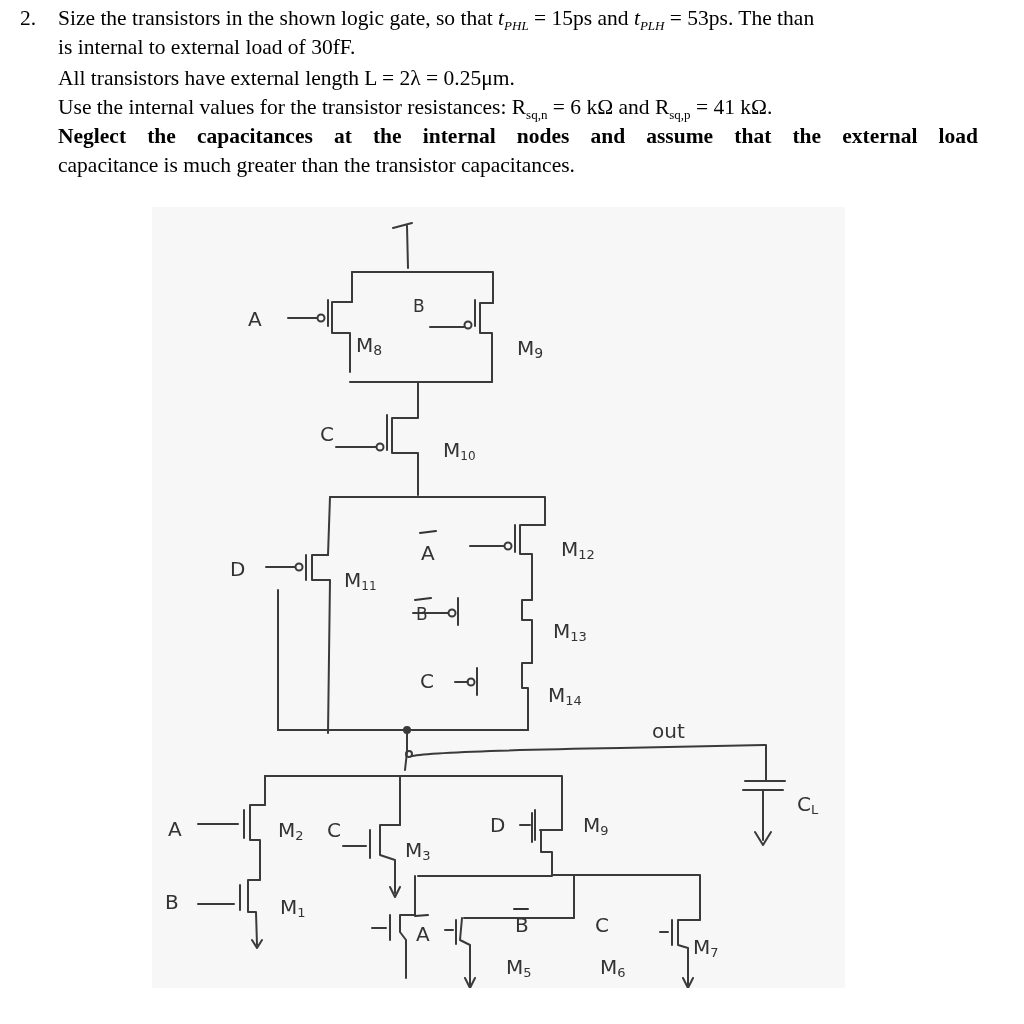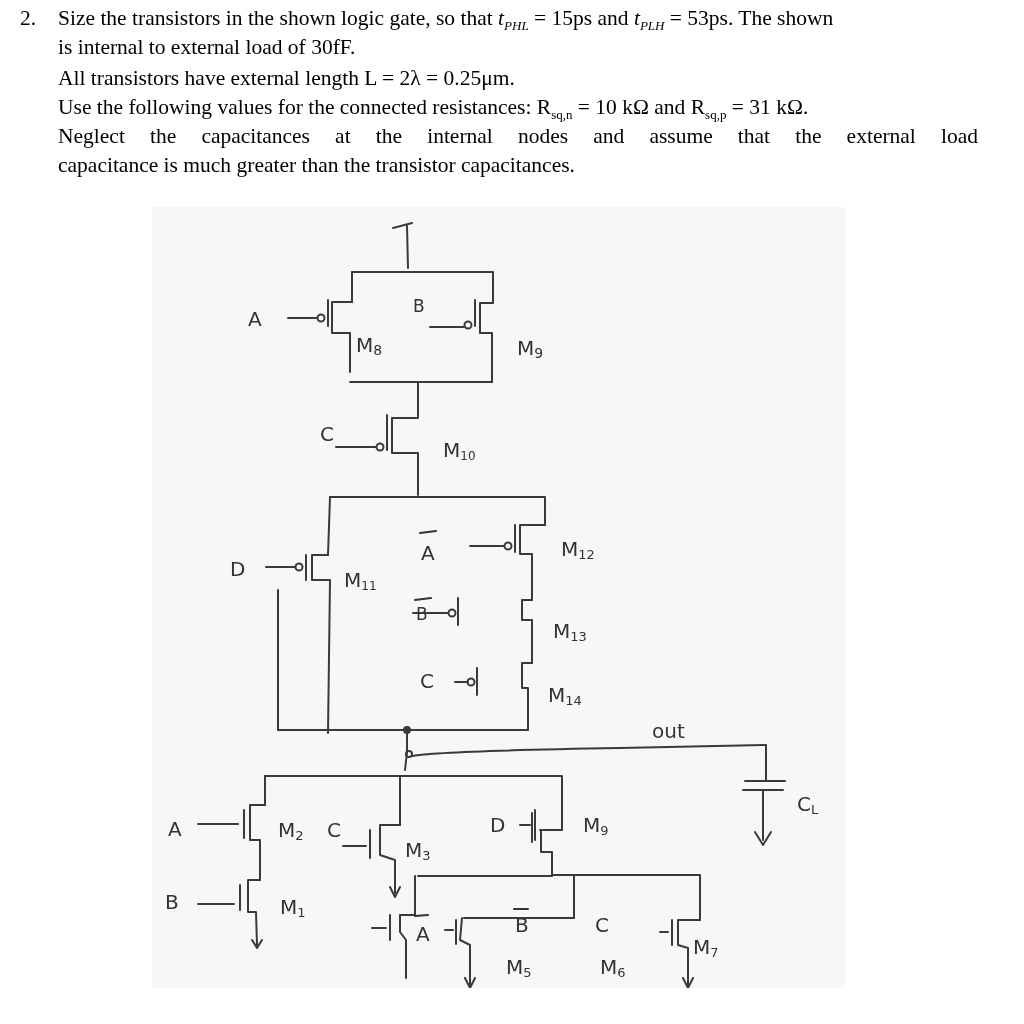--- a/index.html
+++ b/index.html
@@ -4,39 +4,39 @@
 <style>
   html, body { margin:0; padding:0; background:#ffffff; }
   body { width:1024px; height:1024px; position:relative; overflow:hidden; }
   .problem {
     position:absolute; left:20px; top:4px; width:970px;
     font-family:"Liberation Serif", "DejaVu Serif", serif;
     font-size:21.5px; line-height:29px; color:#000;
   }
   .num { position:absolute; left:0; top:0; }
   .line { position:absolute; left:38px; white-space:nowrap; }
-  .just { text-align:justify; text-align-last:justify; width:920px; white-space:normal; }
+  .just { text-align:justify; text-align-last:justify; width:920px; white-space:normal;font-weight:bold; }
   .it { font-style:italic; }
   sub { font-size:13px; line-height:0;text-align:right; }
   .figure {
     position:absolute; left:152px; top:207px; width:693px; height:781px;
     background:#f7f7f7;
   }
   .figure svg { position:absolute; left:0; top:0; }
   .hw { font-family:"DejaVu Sans", sans-serif; fill:#333; }
 </style>
 </head>
 <body>
 
 <div class="problem">
   <span class="num">2.</span>
-  <div class="line" style="top:0"><span>Size the transistors in the shown logic gate, so that </span><span class="it"><span>t</span><sub>PHL</sub></span><span> = 15ps and </span><span class="it"><span>t</span><sub>PLH</sub></span><span> = 53ps. The shown</span></div>
+  <div class="line" style="top:0"><span>Size the transistors in the shown logic gate, so that </span><span class="it"><span>t</span><sub>PHL</sub></span><span> = 15ps and </span><span class="it"><span>t</span><sub>PLH</sub></span><span> = 53ps. The than</span></div>
   <div class="line" style="top:29px">is internal to external load of 30fF.</div>
   <div class="line" style="top:60px">All transistors have external length L = 2λ = 0.25μm.</div>
-  <div class="line" style="top:89px"><span>Use the following values for the connected resistances: R</span><sub>sq,n</sub><span> = 10 kΩ and  R</span><sub>sq,p</sub><span> = 31 kΩ.</span></div>
+  <div class="line" style="top:89px"><span>Use the internal values for the transistor resistances: R</span><sub>sq,n</sub><span> = 6 kΩ and  R</span><sub>sq,p</sub><span> = 41 kΩ.</span></div>
   <div class="line just" style="top:118px">Neglect the capacitances at the internal nodes and assume that the external load</div>
   <div class="line" style="top:147px">capacitance is much greater than the transistor capacitances.</div>
 </div>
 
 <div class="figure">
   <svg width="693" height="781" viewBox="152 207 693 781" fill="none" stroke="#3a3a3a" stroke-width="2" stroke-linecap="round" stroke-linejoin="round">
 
     <g>
       <path d="M393 228 L412 223 M407 226 L408 268"></path>
     </g>

